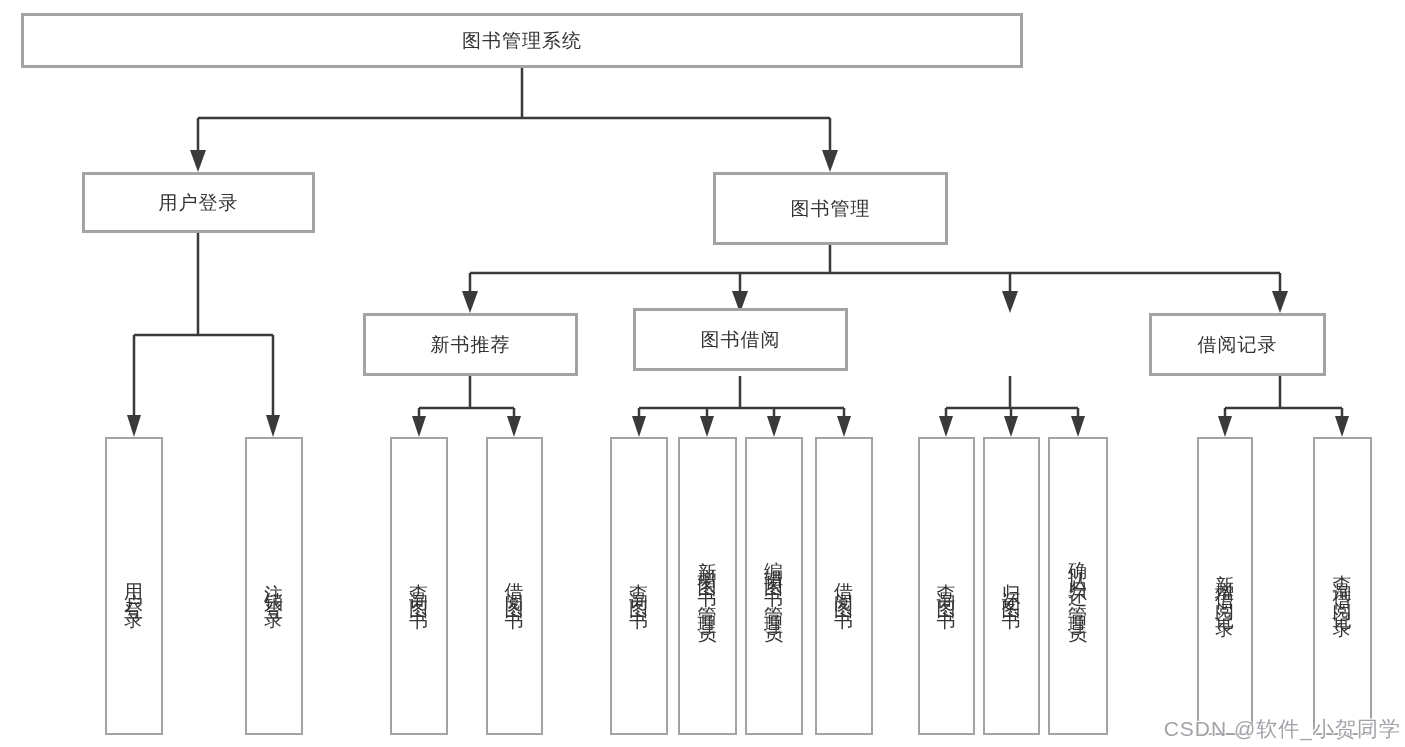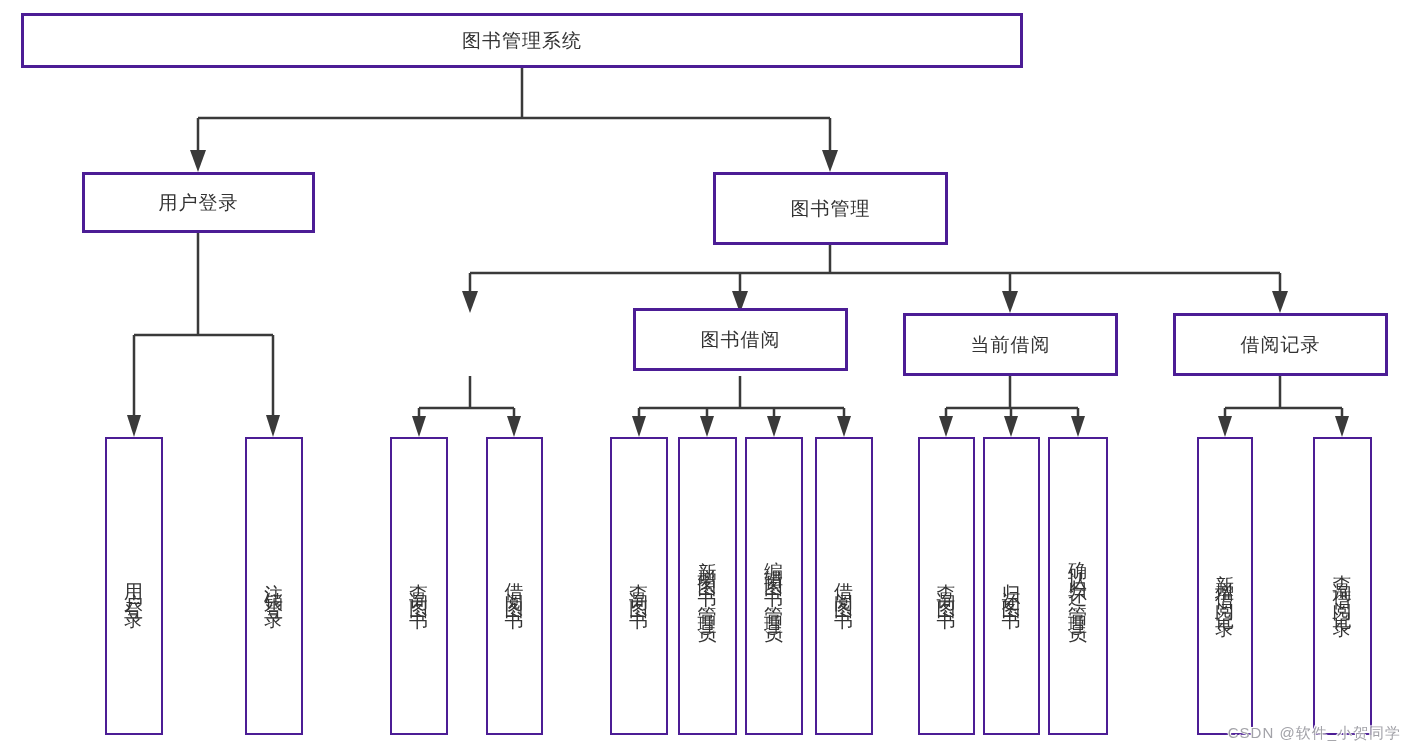--- a/index.html
+++ b/index.html
@@ -7,40 +7,40 @@
     position:relative;
     width:1405px;height:747px;
     background:#ffffff;
     font-family:"Liberation Sans","DejaVu Sans",sans-serif;
     overflow:hidden;
   }
   .connectors{position:absolute;left:0;top:0;width:1405px;height:747px;}
   .node{
     position:absolute;
     background:#ffffff;
-    border:3px solid #4c1d95;
+    border:3px solid #a3a3a3;
     box-sizing:border-box;
     display:flex;align-items:center;justify-content:center;
     color:#333333;
     font-size:19px;
     letter-spacing:1px;
     text-align:center;
     z-index:2;
   }
   .node.leaf{
     border-width:2.5px;
     writing-mode:vertical-rl;
     text-orientation:mixed;
     letter-spacing:9px;
     line-height:1;
   }
   .watermark{
     position:absolute;
     right:4px;bottom:4px;
-    font-size:15px;
+    font-size:21px;
     color:#a2a2a8;
     letter-spacing:1px;
     text-shadow:1px 1px 0 #ffffff,-1px -1px 0 #ffffff,0 0 3px #ffffff;
     z-index:3;
     white-space:nowrap;
   }
 </style>
 </head>
 <body>
 
@@ -97,27 +97,27 @@
     <span>图书管理系统</span>
   </div>
 
   <div class="node" style="left:82px;top:172px;width:233px;height:61px">
     <span>用户登录</span>
   </div>
   <div class="node" style="left:713px;top:172px;width:235px;height:73px">
     <span>图书管理</span>
   </div>
 
+  <div class="node" style="left:363px;top:313px;width:215px;height:63px">
+    <span>新书推荐</span>
+  </div>
   <div class="node" style="left:633px;top:308px;width:215px;height:63px">
     <span>图书借阅</span>
   </div>
-  <div class="node" style="left:903px;top:313px;width:215px;height:63px">
-    <span>当前借阅</span>
-  </div>
-  <div class="node" style="left:1173px;top:313px;width:215px;height:63px">
+  <div class="node" style="left:1149px;top:313px;width:177px;height:63px">
     <span>借阅记录</span>
   </div>
 
   <div class="node leaf" style="left:105px;top:437px;width:58px;height:298px">
     <span>用户登录</span>
   </div>
   <div class="node leaf" style="left:245px;top:437px;width:58px;height:298px">
     <span>注销登录</span>
   </div>
 

